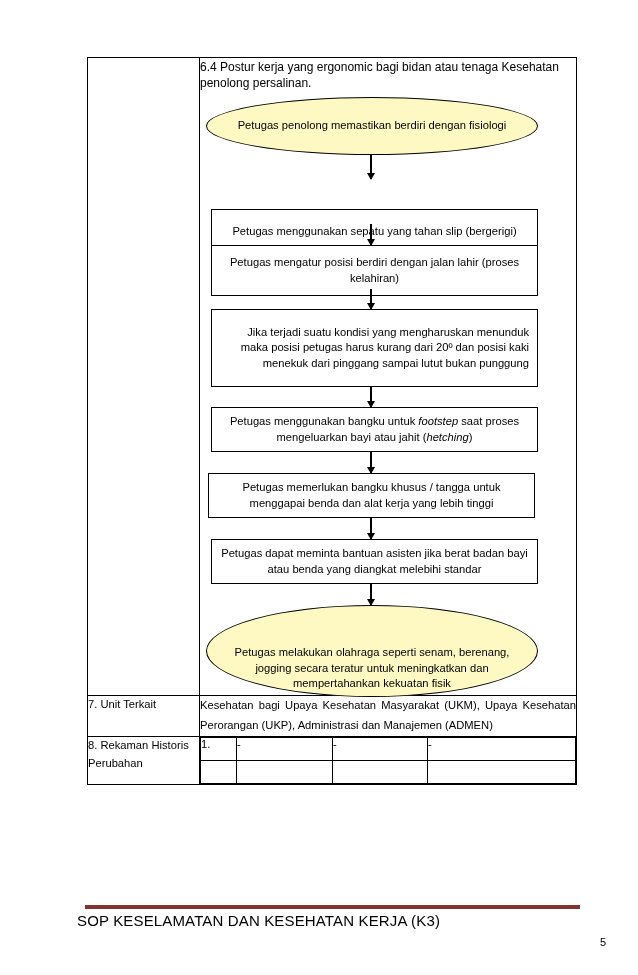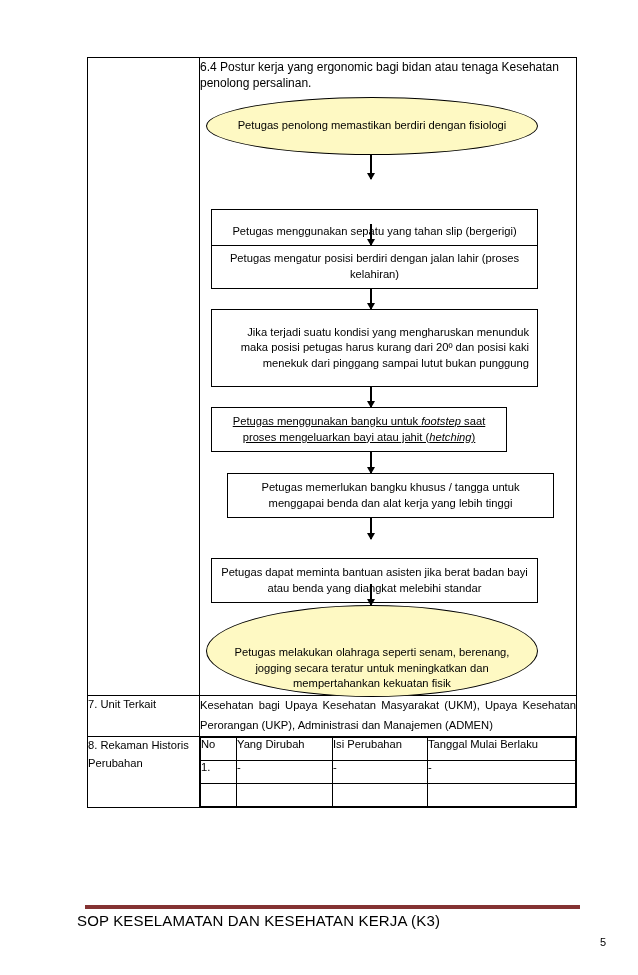--- a/index.html
+++ b/index.html
@@ -170,41 +170,41 @@
           <div class="node node-ellipse" style="left:6px; top:0px; width:332px; height:58px;">
             <span>Petugas penolong memastikan berdiri dengan fisiologi</span>
           </div>
           <div class="arrow" style="left:170px; top:58px; height:24px;"></div>
 
           <div class="node node-box" style="left:11px; top:80px; width:327px; height:45px;margin-top:32px;">
             <span>Petugas menggunakan sepatu yang tahan slip (bergerigi)</span>
           </div>
           <div class="arrow" style="left:170px; top:127px; height:21px;"></div>
 
-          <div class="node node-box" style="left:11px; top:148px; width:327px; height:44px;">
+          <div class="node node-box" style="left:11px; top:148px; width:327px; height:51px;">
             <span>Petugas mengatur posisi berdiri dengan jalan lahir (proses kelahiran)</span>
           </div>
           <div class="arrow" style="left:170px; top:192px; height:20px;"></div>
 
           <div class="node node-box" style="left:11px; top:212px; width:327px; height:78px;text-align:right;">
             <span>Jika terjadi suatu kondisi yang mengharuskan menunduk maka posisi petugas harus kurang dari 20º dan posisi kaki menekuk dari pinggang sampai lutut bukan punggung</span>
           </div>
           <div class="arrow" style="left:170px; top:290px; height:20px;"></div>
 
-          <div class="node node-box" style="left:11px; top:310px; width:296px; height:45px;text-decoration:underline;">
+          <div class="node node-box" style="left:11px; top:310px; width:327px; height:45px;">
             <span id="step4-rich"><span>Petugas menggunakan bangku untuk </span><i>footstep</i><span> saat proses mengeluarkan bayi atau jahit (</span><i>hetching</i><span>)</span></span>
           </div>
           <div class="arrow" style="left:170px; top:355px; height:21px;"></div>
 
-          <div class="node node-box" style="left:27px; top:376px; width:327px; height:45px;">
+          <div class="node node-box" style="left:8px; top:376px; width:327px; height:45px;">
             <span>Petugas memerlukan bangku khusus / tangga untuk menggapai benda dan alat kerja yang lebih tinggi</span>
           </div>
           <div class="arrow" style="left:170px; top:421px; height:21px;"></div>
 
-          <div class="node node-box" style="left:11px; top:442px; width:327px; height:45px;margin-top:19px;">
+          <div class="node node-box" style="left:11px; top:442px; width:327px; height:45px;">
             <span>Petugas dapat meminta bantuan asisten jika berat badan bayi atau benda yang diangkat melebihi standar</span>
           </div>
           <div class="arrow" style="left:170px; top:487px; height:21px;"></div>
 
           <div class="node node-ellipse" style="left:6px; top:508px; width:332px; height:92px;align-items:flex-end;">
             <span>Petugas melakukan olahraga seperti senam, berenang, jogging secara teratur untuk meningkatkan dan mempertahankan kekuatan fisik</span>
           </div>
 
         </div>
       </td>
@@ -220,26 +220,20 @@
       <td class="hist-cell">
         <table class="hist">
           <colgroup>
             <col class="hc-no">
               <col class="hc-ubah">
               <col class="hc-isi">
               <col>
           </colgroup>
           <tbody>
             <tr>
-              <td>No</td>
-              <td>Yang Dirubah</td>
-              <td>Isi Perubahan</td>
-              <td>Tanggal Mulai Berlaku</td>
-            </tr>
-            <tr>
               <td>1.</td>
               <td>-</td>
               <td>-</td>
               <td>-</td>
             </tr>
             <tr class="hist-blank">
               <td></td>
               <td></td>
               <td></td>
               <td></td>

